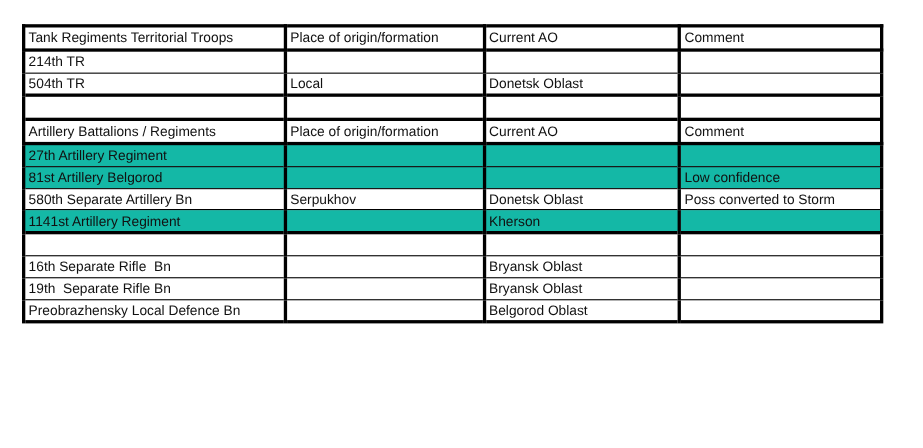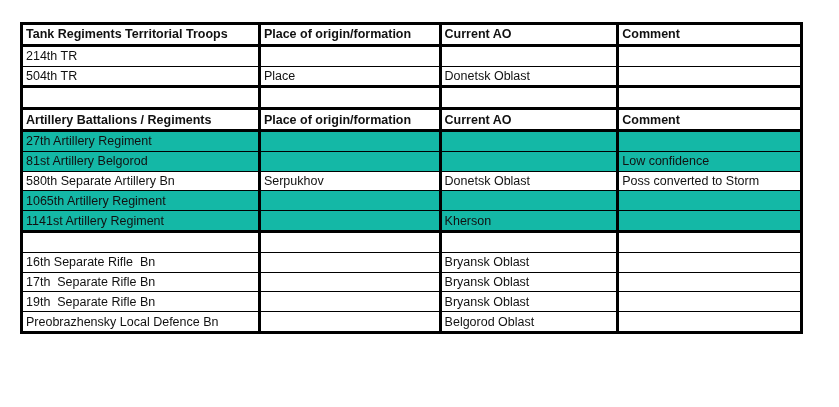--- a/index.html
+++ b/index.html
@@ -19,21 +19,21 @@
     line-height: 18px;
     color: #111;
     white-space: pre;
     overflow: hidden;
     border-left: 3px solid #000;
     border-right: 3px solid #000;
     border-top: 1.5px solid #000;
     border-bottom: 1.5px solid #000;
     vertical-align: middle;
   }
-  tr.header td { font-weight: bold; border-top: 3px solid #000; border-bottom: 3px solid #000; }
+  tr.header td { font-weight: normal; border-top: 3px solid #000; border-bottom: 3px solid #000; }
   tr.blank td { border-top: 3px solid #000; }
   tr.hl td { background: #14b8a6; }
   col.c1 { width: 237px; }
   col.c2 { width: 180px; }
   col.c3 { width: 177px; }
   col.c4 { width: 183px; }
 </style>
 </head>
 <body>
 
@@ -53,21 +53,21 @@
       <td>Comment</td>
     </tr>
     <tr>
       <td>214th TR</td>
       <td></td>
       <td></td>
       <td></td>
     </tr>
     <tr>
       <td>504th TR</td>
-      <td>Place</td>
+      <td>Local</td>
       <td>Donetsk Oblast</td>
       <td></td>
     </tr>
     <tr class="blank">
       <td></td>
       <td></td>
       <td></td>
       <td></td>
     </tr>
 
@@ -89,46 +89,34 @@
       <td></td>
       <td>Low confidence</td>
     </tr>
     <tr>
       <td>580th Separate Artillery Bn</td>
       <td>Serpukhov</td>
       <td>Donetsk Oblast</td>
       <td>Poss converted to Storm</td>
     </tr>
     <tr class="hl">
-      <td>1065th Artillery Regiment</td>
-      <td></td>
-      <td></td>
-      <td></td>
-    </tr>
-    <tr class="hl">
       <td>1141st Artillery Regiment</td>
       <td></td>
       <td>Kherson</td>
       <td></td>
     </tr>
     <tr class="blank">
       <td></td>
       <td></td>
       <td></td>
       <td></td>
     </tr>
 
     <tr>
       <td>16th Separate Rifle  Bn</td>
-      <td></td>
-      <td>Bryansk Oblast</td>
-      <td></td>
-    </tr>
-    <tr>
-      <td>17th  Separate Rifle Bn</td>
       <td></td>
       <td>Bryansk Oblast</td>
       <td></td>
     </tr>
     <tr>
       <td>19th  Separate Rifle Bn</td>
       <td></td>
       <td>Bryansk Oblast</td>
       <td></td>
     </tr>

